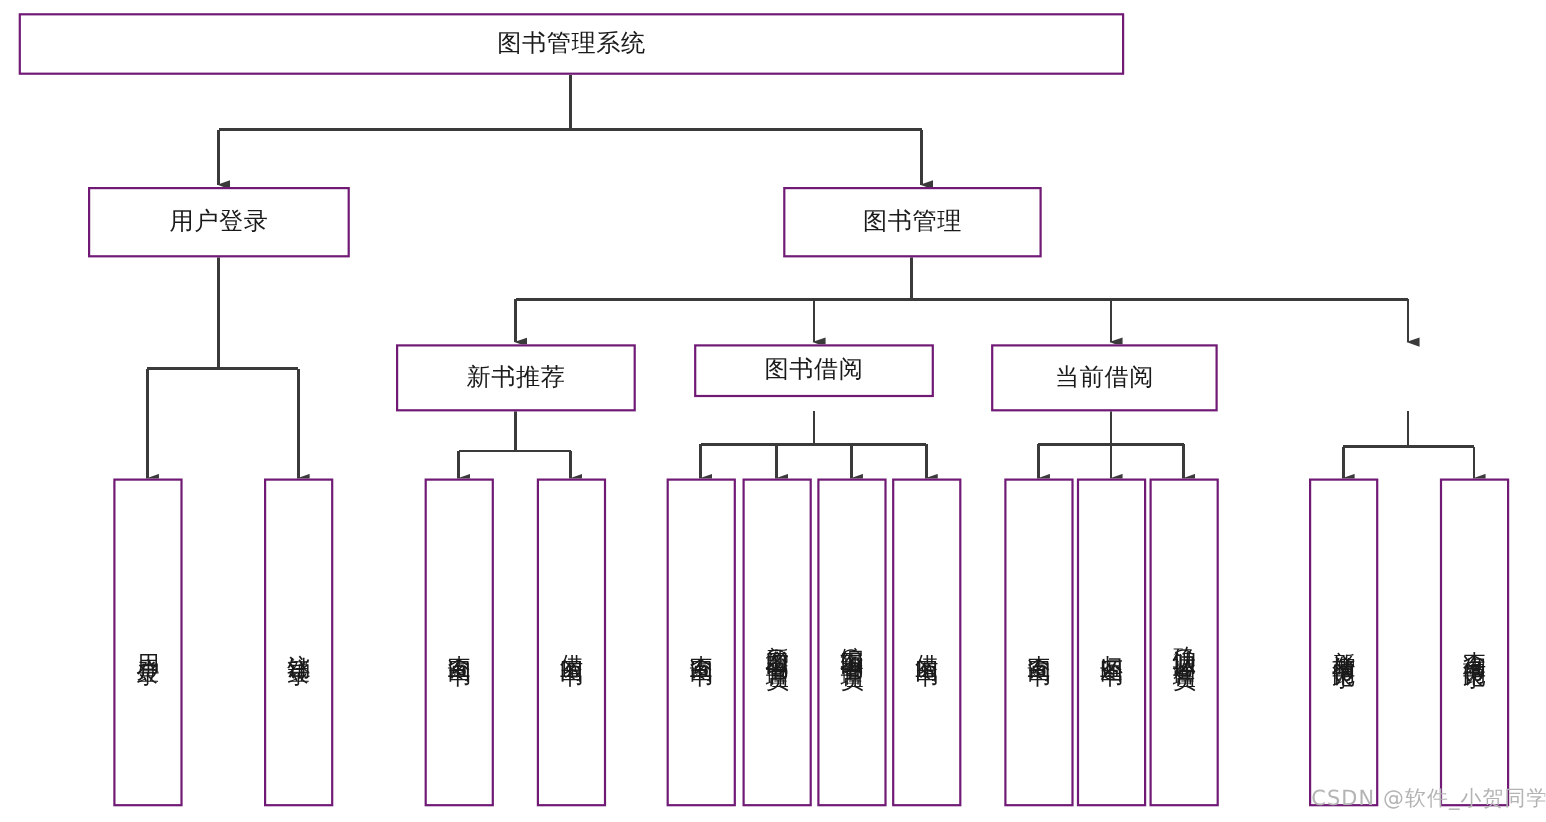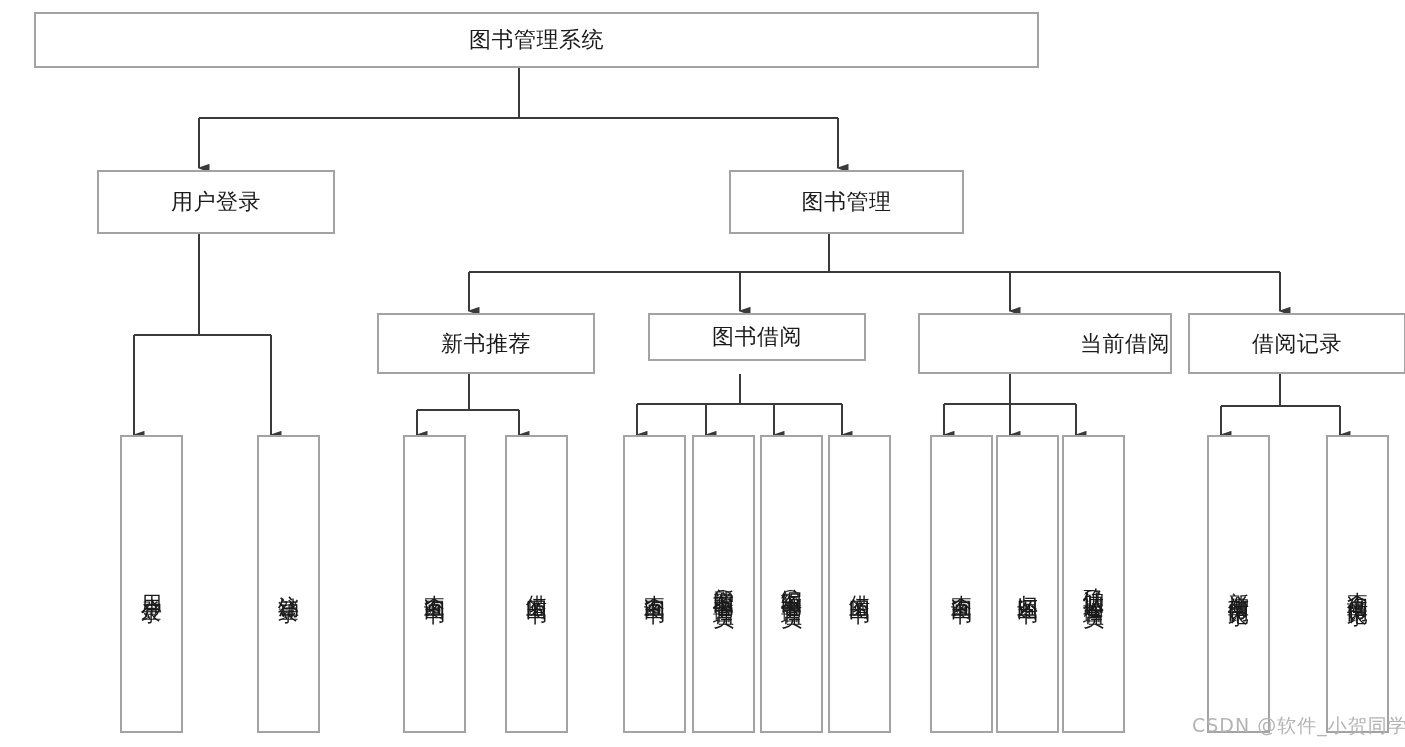--- a/index.html
+++ b/index.html
@@ -22,31 +22,30 @@
     position: absolute;
     left: 0;
     top: 0;
     width: 1405px;
     height: 747px;
     pointer-events: none;
   }
   .node {
     position: absolute;
     box-sizing: border-box;
-    border: 2px solid #a3a3a3;
+    border: 2px solid #701a75;
     background: #ffffff;
     display: flex;
     align-items: center;
     justify-content: center;
     color: #1a1a1a;
     font-size: 22px;
     line-height: 1.18;
     letter-spacing: 0.5px;
     z-index: 2;
-    margin-left: 17px;
   }
   .node.horiz {
     writing-mode: horizontal-tb;
   }
   .node.vert {
     writing-mode: vertical-rl;
     text-orientation: upright;
     align-items: center;
     justify-content: center;
     font-size: 21px;
@@ -135,25 +134,22 @@
   <div class="node horiz" style="left:360px; top:313px; width:218px; height:61px;">
     <span>新书推荐</span>
   </div>
 
   <div class="node horiz" style="left:712px; top:170px; width:235px; height:64px;">
     <span>图书管理</span>
   </div>
   <div class="node horiz" style="left:631px; top:313px; width:218px; height:48px;">
     <span>图书借阅</span>
   </div>
-  <div class="node horiz" style="left:901px; top:313px; width:254px; height:61px;justify-content:flex-end;">
+  <div class="node horiz" style="left:901px; top:313px; width:206px; height:61px;">
     <span>当前借阅</span>
-  </div>
-  <div class="node horiz" style="left:1171px; top:313px; width:218px; height:61px;">
-    <span>借阅记录</span>
   </div>
 
   <div class="node vert" style="left:103px; top:435px; width:63px; height:298px;">
     <span class="vlabel">用户登录</span>
   </div>
   <div class="node vert" style="left:240px; top:435px; width:63px; height:298px;">
     <span class="vlabel">注销登录</span>
   </div>
 
   <div class="node vert" style="left:386px; top:435px; width:63px; height:298px;">

